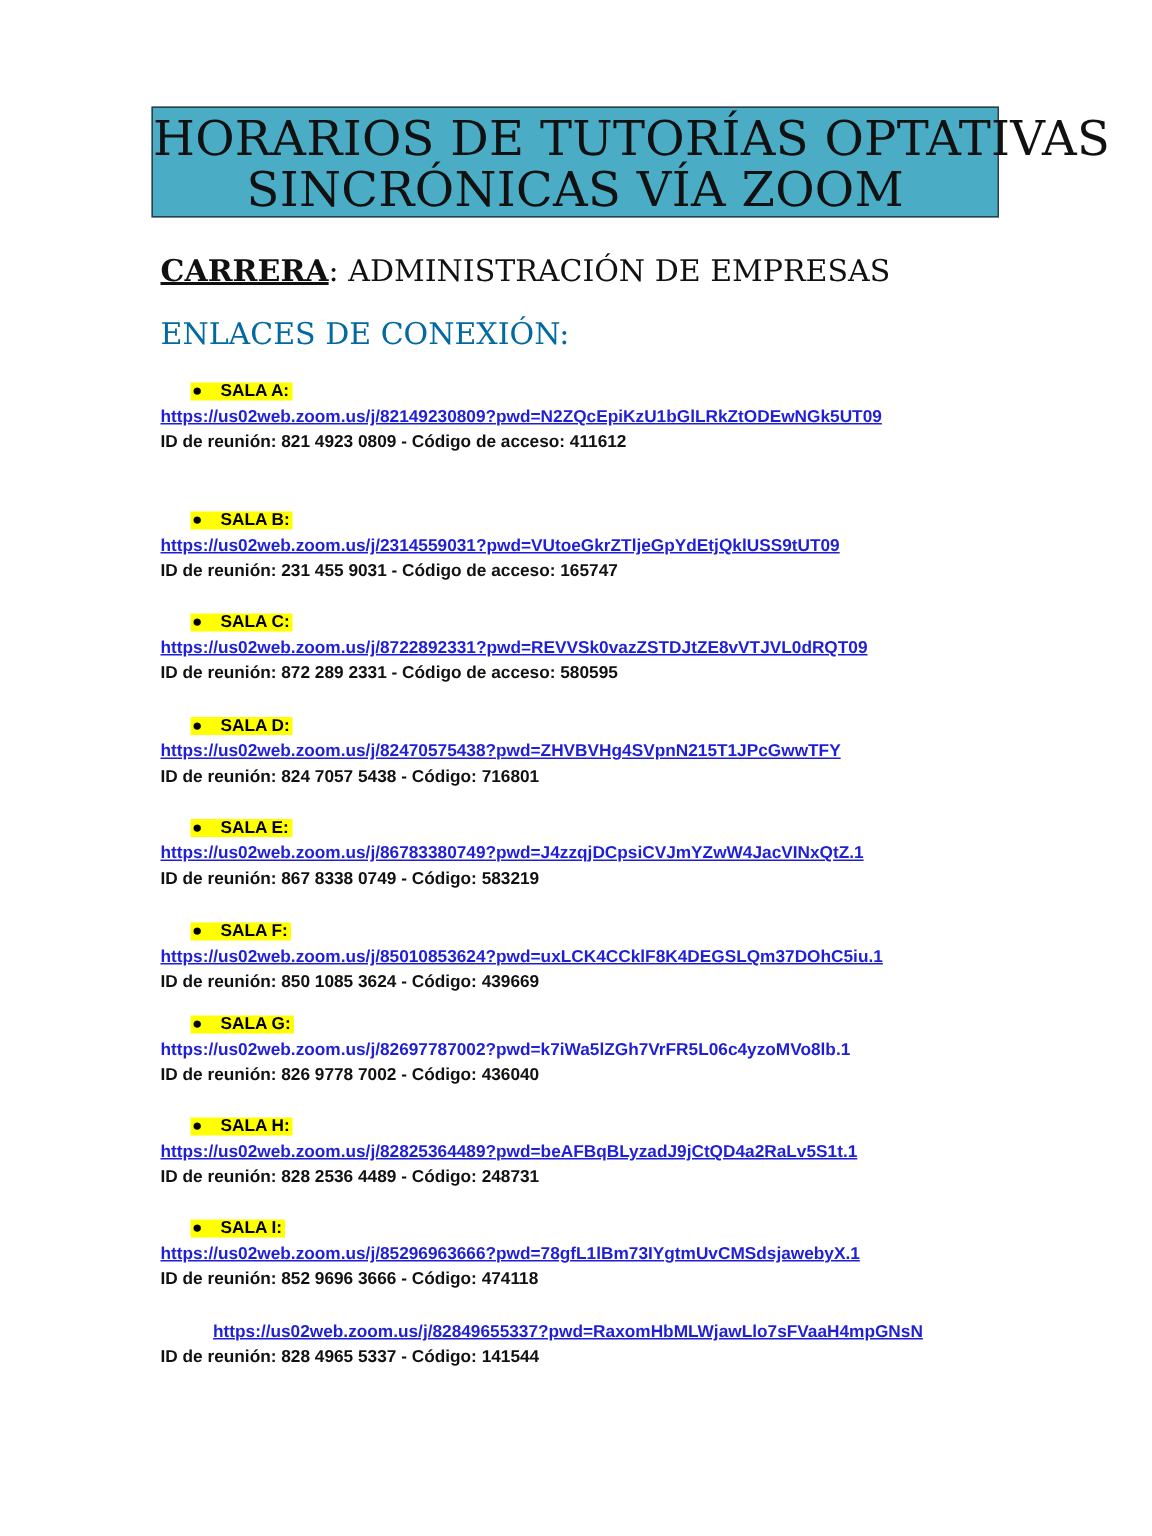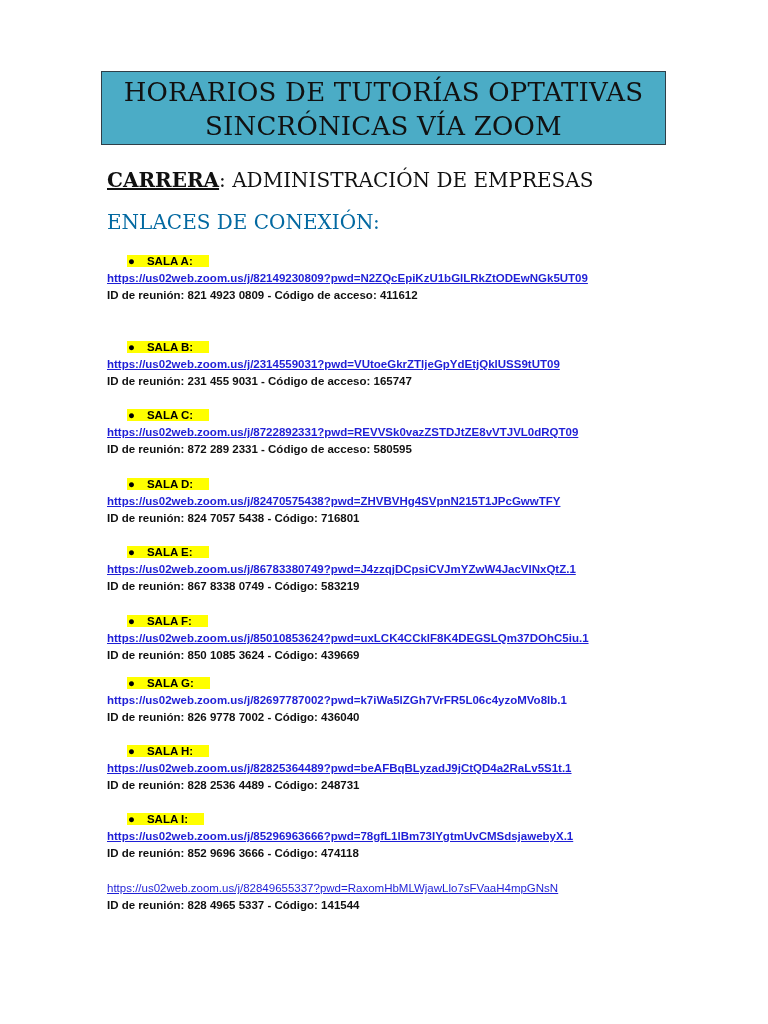--- a/index.html
+++ b/index.html
@@ -19,21 +19,21 @@
       position: absolute;
       left: 101px;
       top: 71px;
       width: 565px;
       height: 74px;
       background: #4bacc6;
       border: 1.5px solid #2f3f48;
       box-sizing: border-box;
       text-align: center;
       font-family: "DejaVu Serif", serif;
-      font-size: 26px;
+      font-size: 32px;
       line-height: 34px;
       padding-top: 3px;
       color: #111;
       letter-spacing: 0.2px;
     }
     .title-box div { white-space: nowrap; }
     .carrera {
       position: absolute;
       left: 107px;
       top: 168px;
@@ -59,33 +59,33 @@
       font-size: 11.5px;
       font-weight: bold;
       line-height: 17px;
     }
     .sala-head {
       padding-left: 20px;
       height: 17px;
     }
     .hl {
       background: #ffff00;
-      padding: 0 16px 0 1px;
+      padding: 0 2px 0 1px;
       white-space: pre;
     }
     .bullet { margin-right: 12px; }
     .link {
       display: block;
       color: #1f1fd6;
       text-decoration: underline;
       word-break: break-all;
       white-space: normal;
     }
     .link.nounder { text-decoration: none; }
-    .link.normal { font-weight: normal; }
+    .link.normal { font-weight: bold; margin-left: 35px; }
     .meta { color: #111; white-space: nowrap; }
   </style>
 </head>
 <body>
 
 <div class="title-box">
   <div>HORARIOS DE TUTORÍAS OPTATIVAS</div>
   <div>SINCRÓNICAS VÍA ZOOM</div>
 </div>
 

